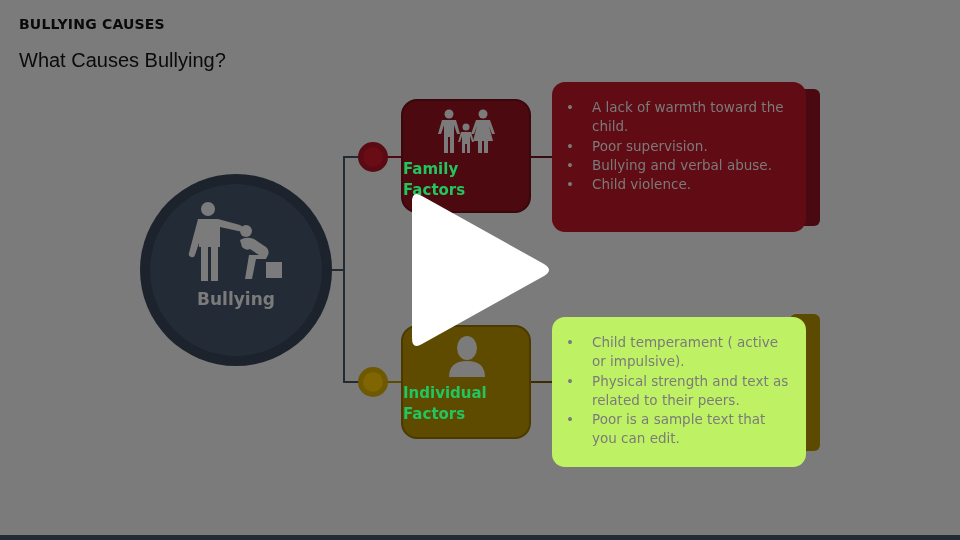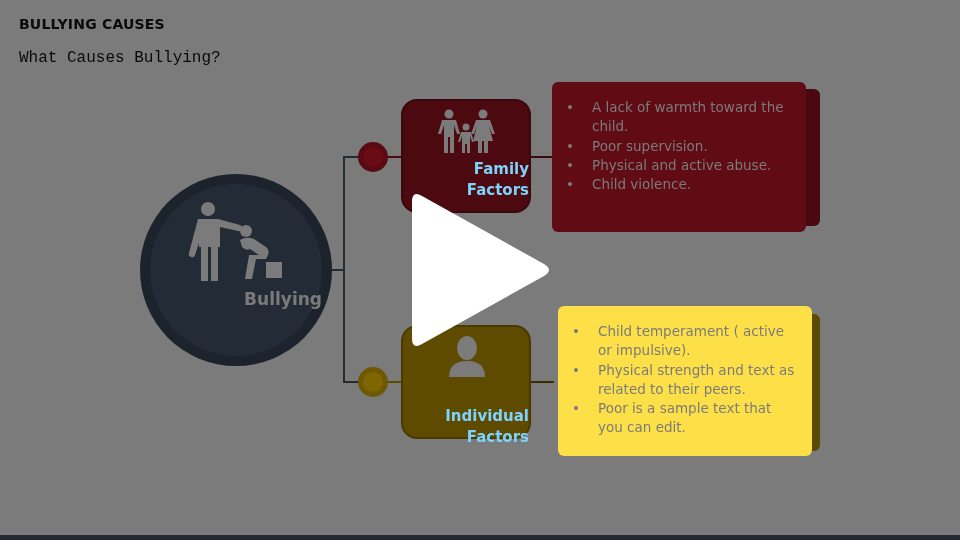--- a/index.html
+++ b/index.html
@@ -1,30 +1,30 @@
 <!DOCTYPE html>
 <html><head>
 <meta charset="utf-8">
 <style>
   html, body { margin:0; padding:0; }
   body { width:960px; height:540px; position:relative; overflow:hidden; background:#7a7a7a; font-family:"Liberation Sans", "DejaVu Sans", sans-serif; }
   .slide { position:absolute; left:0; top:0; width:960px; height:535px; background:#7b7b7b; }
   .bottom-bar { position:absolute; left:0; top:535px; width:960px; height:5px; background:#222a33; }
   .title { position:absolute; left:19px; top:16px; font-size:14px; font-weight:bold; color:#0a0a0a; letter-spacing:0.2px; font-family:"DejaVu Sans", sans-serif; }
-  .subtitle { position:absolute; left:19px; top:49px; font-size:16px; color:#0a0a0a; font-family:Liberation Mono, monospace; }
+  .subtitle { position:absolute; left:19px; top:49px; font-size:20px; color:#0a0a0a; font-family:Liberation Sans, sans-serif; }
   .main-circle { position:absolute; left:140px; top:174px; width:192px; height:192px; border-radius:50%; background:#1c232c; }
   .main-circle-inner { position:absolute; left:150px; top:184px; width:172px; height:172px; border-radius:50%; background:#232b36; }
-  .main-label { position:absolute; left:150px; top:287px; width:172px; text-align:right; font-size:17px; font-weight:bold; color:#7b7b7b; line-height:24px; font-family:"DejaVu Sans", sans-serif; }
+  .main-label { position:absolute; left:150px; top:287px; width:172px; text-align:center; font-size:17px; font-weight:bold; color:#7b7b7b; line-height:24px; font-family:"DejaVu Sans", sans-serif; }
   .line { position:absolute; background:#222a33; }
   .dot-outer { position:absolute; width:30px; height:30px; border-radius:50%; }
   .dot-inner { position:absolute; width:20px; height:20px; border-radius:50%; left:5px; top:5px; }
   .factor-box { position:absolute; width:130px; height:114px; border-radius:16px; box-sizing:border-box; }
-  .factor-label { position:absolute; left:0; width:100%; text-align:right; font-size:15px; font-weight:bold; color:#7dd3fc; line-height:21px; font-family:"DejaVu Sans", sans-serif; }
+  .factor-label { position:absolute; left:0; width:100%; text-align:left; font-size:15px; font-weight:bold; color:#22c55e; line-height:21px; font-family:"DejaVu Sans", sans-serif; }
   .card-back { position:absolute; width:30px; border-radius:6px; }
-  .card { position:absolute; width:254px; height:150px; border-radius:6px; box-sizing:border-box; padding:16px 14px 0 14px; }
+  .card { position:absolute; width:254px; height:150px; border-radius:13px; box-sizing:border-box; padding:16px 14px 0 14px; }
   .card ul { margin:0; padding:0 0 0 0; list-style:none; }
   .card li { position:relative; padding-left:26px; font-size:13.5px; line-height:19.3px; color:#7b7b7b; font-family:"DejaVu Sans", sans-serif; }
   .card li::before { content:"•"; position:absolute; left:0; top:0; }
   .play-btn { position:absolute; left:408px; top:190px; width:146px; height:160px; }
   svg { display:block; }
 </style>
 </head>
 <body>
 
 <div class="slide">
@@ -85,38 +85,38 @@
 
   <div class="factor-box" style="left:401px; top:325px; background:#5f4b00; border:2px solid #4a3a00;">
     <div style="position:absolute; left:44px; top:8px; width:40px; height:44px;">
       <svg width="40" height="44" viewBox="0 0 40 44">
         <g fill="#7b7b7b">
           <ellipse cx="20" cy="13" rx="10" ry="12"></ellipse>
           <path d="M2 42 q0 -16 18 -16 q18 0 18 16 z"></path>
         </g>
       </svg>
     </div>
-    <div class="factor-label" style="top:56px;margin-top:23px;">
+    <div class="factor-label" style="top:56px;">
       <div>Individual</div>
       <div>Factors</div>
     </div>
   </div>
 
   <div class="card-back" style="left:790px; top:89px; height:137px; background:#4a0910;"></div>
   <div class="card" style="left:552px; top:82px; background:#610b14;">
     <ul>
       <li>A lack of warmth toward the child.</li>
       <li>Poor supervision.</li>
-      <li>Physical and active abuse.</li>
+      <li>Bullying and verbal abuse.</li>
       <li>Child violence.</li>
     </ul>
   </div>
 
   <div class="card-back" style="left:790px; top:314px; height:137px; background:#5c4a00;"></div>
-  <div class="card" style="left:552px; top:306px; background:#fde047;margin-left:6px;">
+  <div class="card" style="left:552px; top:317px; background:#bef264;">
     <ul>
       <li>Child temperament ( active or impulsive).</li>
       <li>Physical strength and text as related to their peers.</li>
       <li>Poor is a sample text that you can edit.</li>
     </ul>
   </div>
 
   <div class="play-btn">
     <svg width="146" height="160" viewBox="0 0 146 160">
       <path d="M14 6 Q4 0 4 12 L4 148 Q4 160 14 154 L136 86 Q146 80 136 74 Z" fill="#ffffff"></path>

